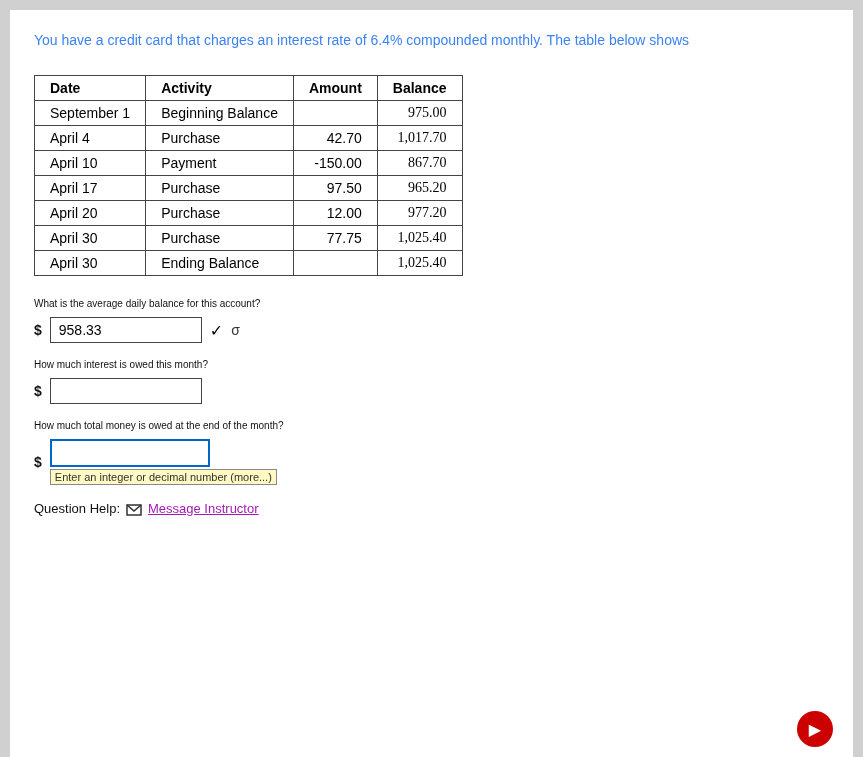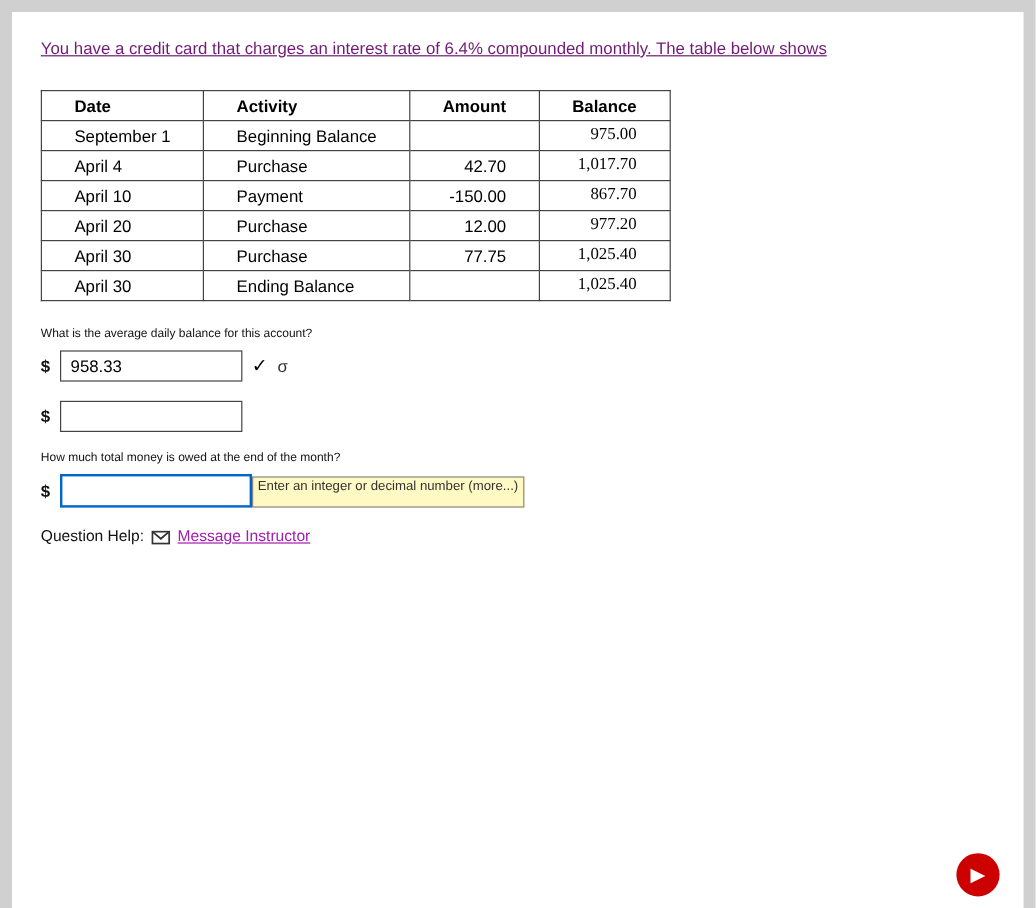--- a/index.html
+++ b/index.html
@@ -15,34 +15,33 @@
     .page {
       background: #ffffff;
       width: 863px;
       min-height: 757px;
       padding: 20px 24px 20px 24px;
       position: relative;
     }
     .intro-text {
       font-size: 14px;
       line-height: 1.5;
-      color: #701a75;
+      color: #3b82f6;
       margin-bottom: 24px;
-      text-decoration: underline;
     }
     .table-container {
       margin-bottom: 22px;
     }
     table {
       border-collapse: collapse;
       font-size: 14px;
     }
     table th, table td {
       border: 1px solid #444;
-      padding: 4px 27px;
+      padding: 4px 15px;
       text-align: left;
       white-space: nowrap;
     }
     table th {
       font-weight: bold;
       background: #fff;
     }
     table td.amount-col {
       text-align: right;
       min-width: 80px;
@@ -159,20 +158,26 @@
             <td class="amount-col">42.70</td>
             <td class="balance-col">1,017.70</td>
           </tr>
           <tr>
             <td>April 10</td>
             <td>Payment</td>
             <td class="amount-col">-150.00</td>
             <td class="balance-col">867.70</td>
           </tr>
           <tr>
+            <td>April 17</td>
+            <td>Purchase</td>
+            <td class="amount-col">97.50</td>
+            <td class="balance-col">965.20</td>
+          </tr>
+          <tr>
             <td>April 20</td>
             <td>Purchase</td>
             <td class="amount-col">12.00</td>
             <td class="balance-col">977.20</td>
           </tr>
           <tr>
             <td>April 30</td>
             <td>Purchase</td>
             <td class="amount-col">77.75</td>
             <td class="balance-col">1,025.40</td>
@@ -191,31 +196,32 @@
     <div class="question-text">What is the average daily balance for this account?</div>
     <div class="answer-row">
       <span class="dollar-prefix">$</span>
       <input class="answer-input" type="text" value="958.33" readonly="" style="">
       <span class="check-icon">✓</span>
       <span class="sigma-icon">σ</span>
     </div>
   </div>
 
   <div class="question-section">
+    <div class="question-text">How much interest is owed this month?</div>
     <div class="answer-row">
       <span class="dollar-prefix">$</span>
       <input class="answer-input" type="text" value="" style="">
     </div>
   </div>
 
   <div class="question-section">
     <div class="question-text">How much total money is owed at the end of the month?</div>
     <div class="answer-row">
       <span class="dollar-prefix">$</span>
-      <div style="display:flex; flex-direction:row;">
+      <div style="display:flex; flex-direction:column;">
         <input class="answer-input-highlight" type="text" value="" style="">
         <div class="tooltip-bar">Enter an integer or decimal number (more...)</div>
       </div>
     </div>
   </div>
 
   <div class="question-help">
     <span>Question Help:</span>
 
     <svg width="16" height="12" viewBox="0 0 16 12">

